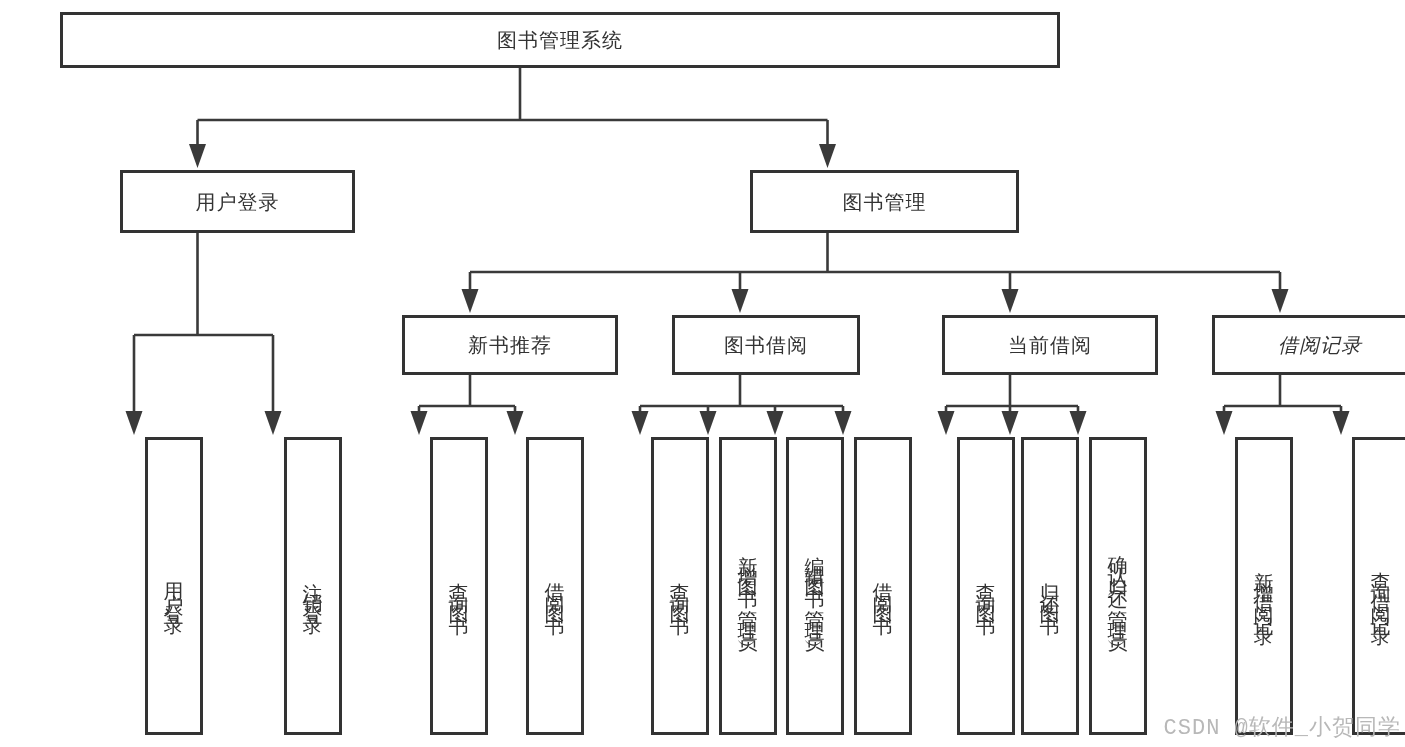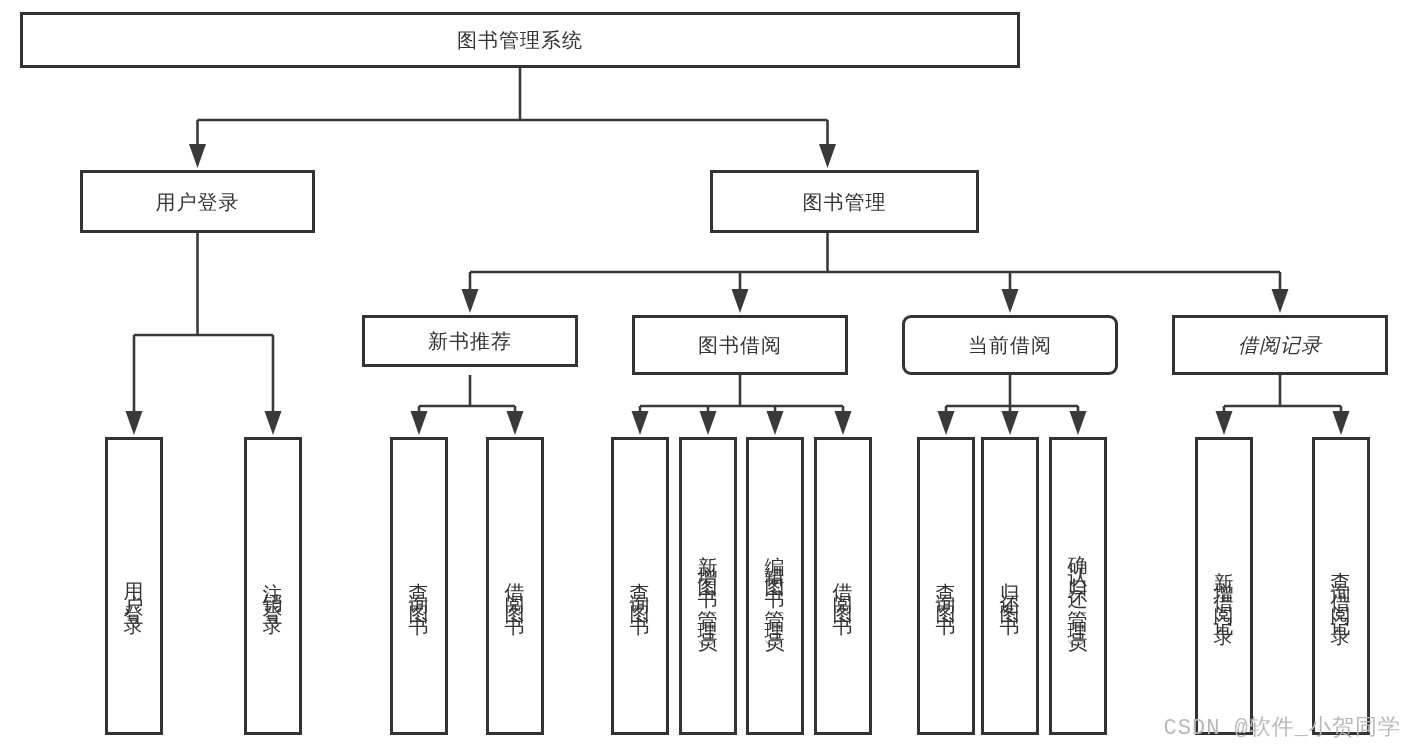--- a/index.html
+++ b/index.html
@@ -24,20 +24,21 @@
   .node{
     position:absolute;
     background:var(--bg);
     border:3px solid var(--border);
     color:var(--text);
     display:flex;align-items:center;justify-content:center;
     font-size:20px;
     letter-spacing:1px;
     line-height:1;
     z-index:1;
+    margin-left:40px;
   }
   .node.v{
     writing-mode:vertical-rl;
     text-orientation:mixed;
     letter-spacing:11px;
     padding-top:6px;
   }
   #watermark{
     position:absolute;
     right:4px;
@@ -105,23 +106,23 @@
       <line x1="1224" y1="406" x2="1341" y2="406" stroke="#3a3a3a" stroke-width="2.6"></line>
       <line x1="1224" y1="406" x2="1224" y2="419" stroke="#3a3a3a" stroke-width="2.6"></line>
       <polygon points="1215.5,411 1232.5,411 1224,435" fill="#3a3a3a"></polygon>
       <line x1="1341" y1="406" x2="1341" y2="419" stroke="#3a3a3a" stroke-width="2.6"></line>
       <polygon points="1332.5,411 1349.5,411 1341,435" fill="#3a3a3a"></polygon>
     </svg>
   <div id="nodes-layer">
       <div class="node" style="left: 20px; top: 12px; width: 1000px; height: 56px;">图书管理系统</div>
       <div class="node" style="left: 80px; top: 170px; width: 235px; height: 63px;">用户登录</div>
       <div class="node" style="left: 710px; top: 170px; width: 269px; height: 63px;">图书管理</div>
-      <div class="node" style="left: 362px; top: 315px; width: 216px; height: 52px;">新书推荐</div>
-      <div class="node" style="left: 632px; top: 315px; width: 216px; height: 60px;">图书借阅</div>
-      <div class="node" style="left: 902px; top: 315px; width: 216px; height: 60px; border-radius: 9px;">当前借阅</div>
+      <div class="node" style="left: 362px; top: 315px; width: 216px; height: 60px;">新书推荐</div>
+      <div class="node" style="left: 632px; top: 315px; width: 188px; height: 60px;">图书借阅</div>
+      <div class="node" style="left: 902px; top: 315px; width: 216px; height: 60px;">当前借阅</div>
       <div class="node" style="left: 1172px; top: 315px; width: 216px; height: 60px; font-style: italic;">借阅记录</div>
       <div class="node v" style="left: 105px; top: 437px; width: 58px; height: 298px;">用户登录</div>
       <div class="node v" style="left: 244px; top: 437px; width: 58px; height: 298px;">注销登录</div>
       <div class="node v" style="left: 390px; top: 437px; width: 58px; height: 298px;">查询图书</div>
       <div class="node v" style="left: 486px; top: 437px; width: 58px; height: 298px;">借阅图书</div>
       <div class="node v" style="left: 611px; top: 437px; width: 58px; height: 298px;">查询图书</div>
       <div class="node v" style="left: 679px; top: 437px; width: 58px; height: 298px;">新增图书（管理员）</div>
       <div class="node v" style="left: 746px; top: 437px; width: 58px; height: 298px;">编辑图书（管理员）</div>
       <div class="node v" style="left: 814px; top: 437px; width: 58px; height: 298px;">借阅图书</div>
       <div class="node v" style="left: 917px; top: 437px; width: 58px; height: 298px;">查询图书</div>

